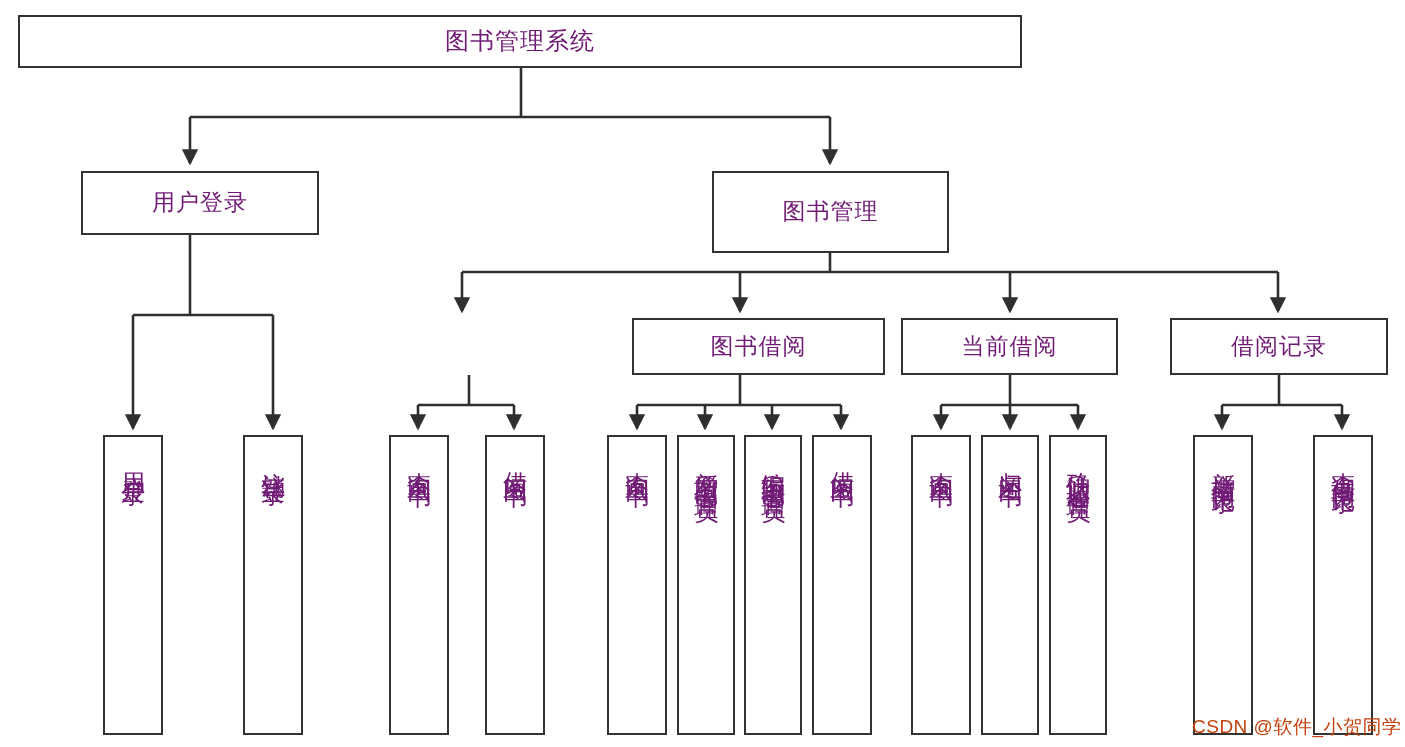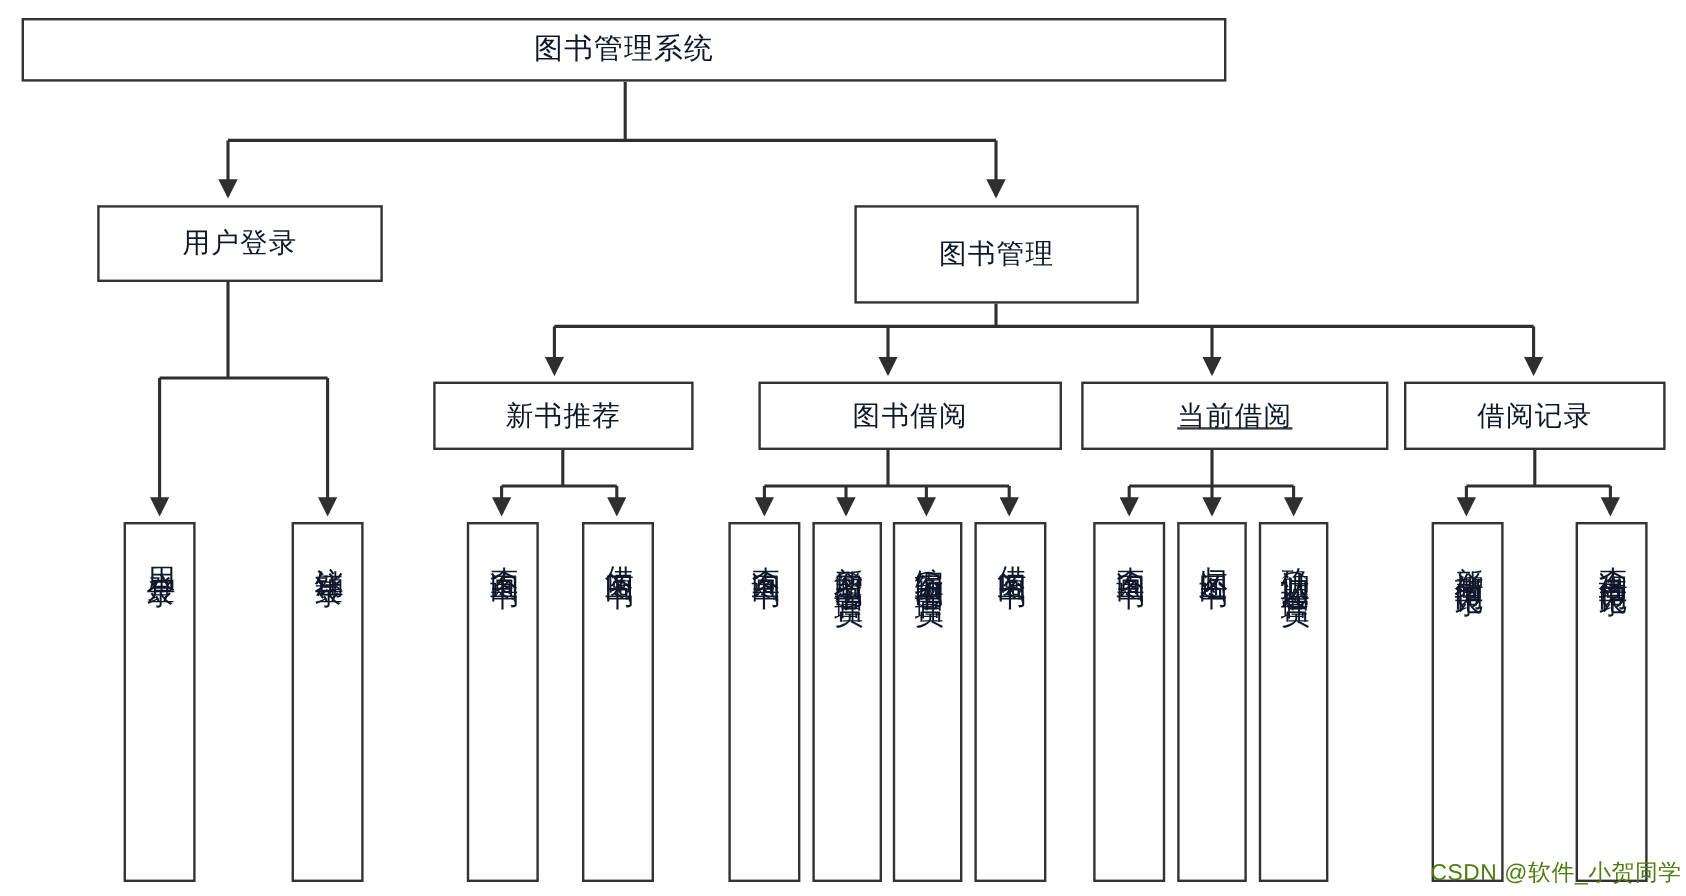--- a/index.html
+++ b/index.html
@@ -20,40 +20,40 @@
     display:flex;
     align-items:center;
     justify-content:center;
     color:#3b3b3b;
   }
   .node .lbl{
     font-size:23px;
     line-height:1.18;
     letter-spacing:1px;
     white-space:nowrap;
-    color:#0f172a;
+    color:#701a75;
   }
   .node.root .lbl{font-size:24px;}
   .node.leaf{
     align-items:flex-start;
     padding-top:16px;
   }
   .node.leaf .lbl{
     writing-mode:vertical-rl;
     text-orientation:upright;
     font-size:24px;
     letter-spacing:4px;
     line-height:1.02;
     white-space:nowrap;
   }
   .watermark{
     position:absolute;
     left:1192px;top:714px;
     font-size:19px;
-    color:#4d7c0f;
+    color:#c2410c;
     white-space:nowrap;
     letter-spacing:0.5px;
   }
 </style>
 </head>
 <body>
 
 <div id="stage">
 
   <svg id="wires" viewBox="0 0 1405 747" xmlns="http://www.w3.org/2000/svg">
@@ -110,27 +110,24 @@
     <span class="lbl">图书管理系统</span>
   </div>
 
   <div class="node" style="left:81px;top:171px;width:238px;height:64px;">
     <span class="lbl">用户登录</span>
   </div>
   <div class="node" style="left:712px;top:171px;width:237px;height:82px;">
     <span class="lbl">图书管理</span>
   </div>
 
-  <div class="node" style="left:361px;top:318px;width:217px;height:57px;">
-    <span class="lbl">新书推荐</span>
-  </div>
   <div class="node" style="left:632px;top:318px;width:253px;height:57px;">
     <span class="lbl">图书借阅</span>
   </div>
-  <div class="node" style="left:901px;top:318px;width:256px;height:57px;text-decoration:underline;">
+  <div class="node" style="left:901px;top:318px;width:217px;height:57px;">
     <span class="lbl">当前借阅</span>
   </div>
   <div class="node" style="left:1170px;top:318px;width:218px;height:57px;">
     <span class="lbl">借阅记录</span>
   </div>
 
   <div class="node leaf" style="left:103px;top:435px;width:60px;height:300px;">
     <span class="lbl">用户登录</span>
   </div>
   <div class="node leaf" style="left:243px;top:435px;width:60px;height:300px;">

